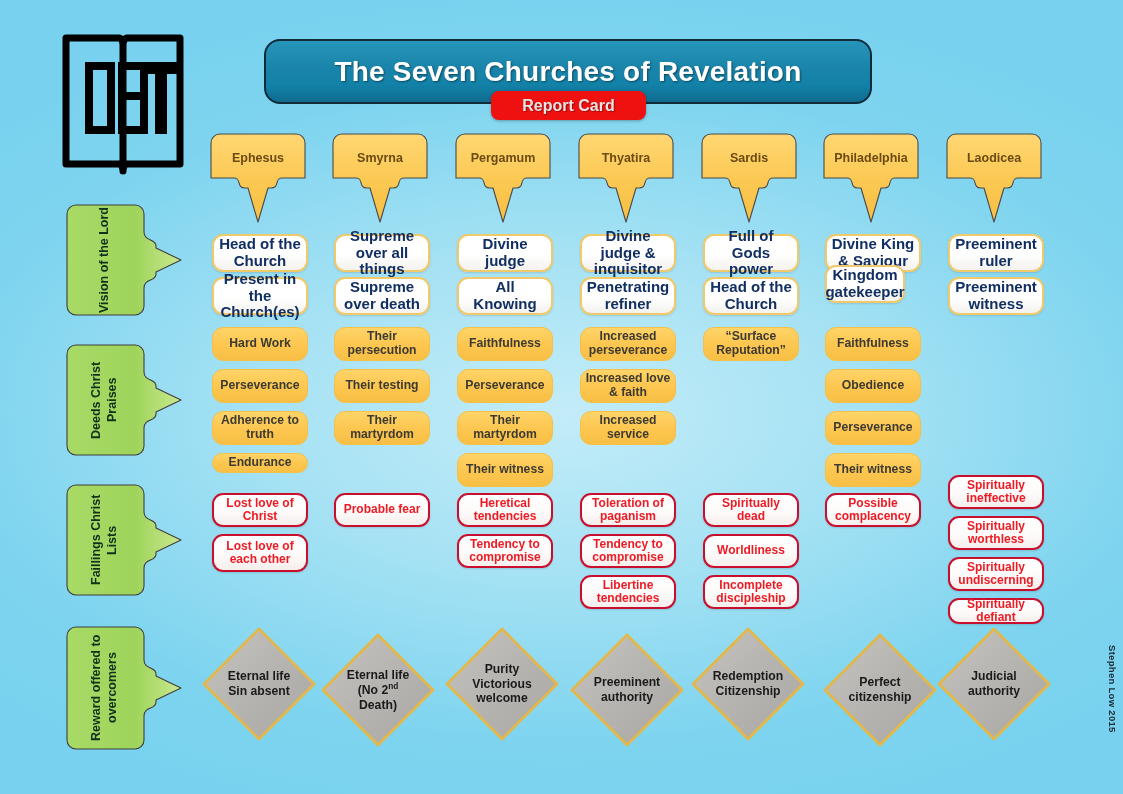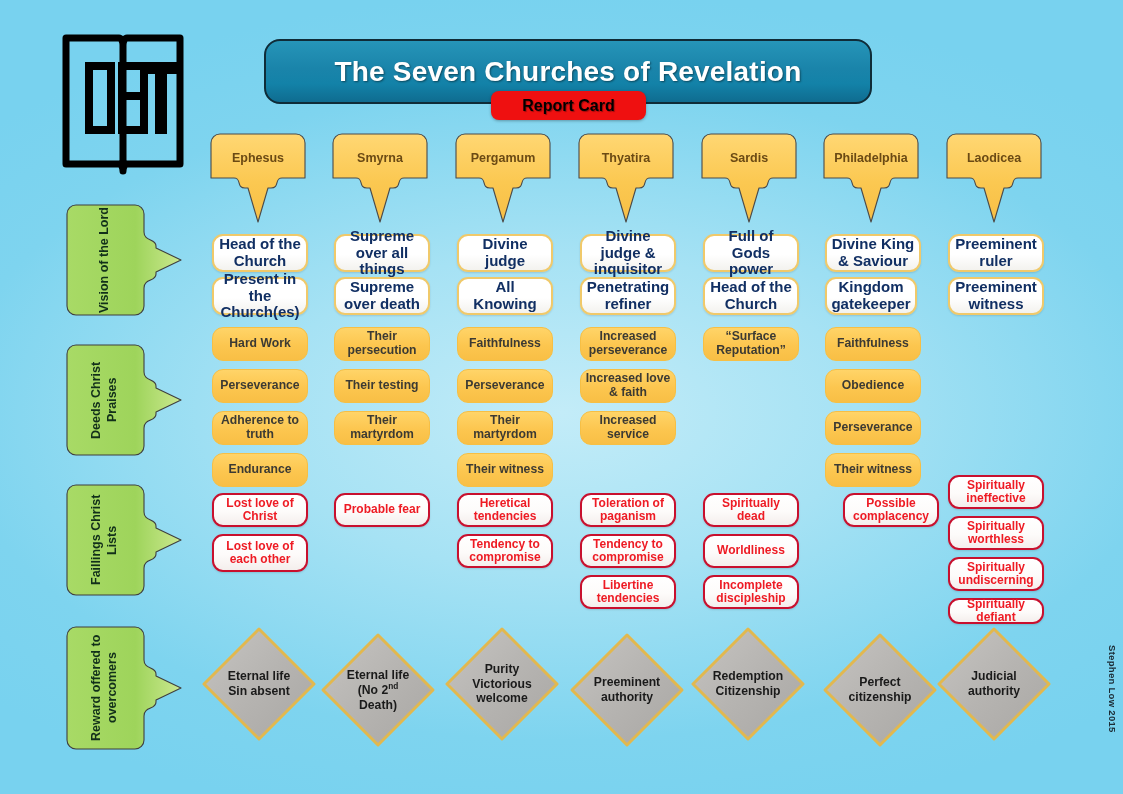--- a/index.html
+++ b/index.html
@@ -61,21 +61,21 @@
     width: 155px;
     height: 29px;
     border-radius: 8px;
     background: #ef1010;
     display: flex;
     align-items: center;
     justify-content: center;
     box-shadow: 0 1px 3px rgba(0,0,0,.3);
   }
   .report-card span {
-    color: #000000;
+    color: #e5e5e5;
     font-size: 16px;
     font-weight: bold;
     text-shadow: 1px 1px 1px rgba(0,0,0,.35);
   }
 
   
   .credit {
     position: absolute;
     right: 5px;
     top: 645px;
@@ -398,39 +398,39 @@
       </div>
       <div class="card vision" style="left: 703px; top: 234px; width: 96px; height: 38px;">
         <span>Full of Gods power</span>
       </div>
       <div class="card vision" style="left: 703px; top: 277px; width: 96px; height: 38px;">
         <span>Head of the Church</span>
       </div>
       <div class="card vision" style="left: 825px; top: 234px; width: 96px; height: 38px;">
         <span>Divine King &amp; Saviour</span>
       </div>
-      <div class="card vision" style="left: 825px; top: 277px; width: 92px; height: 38px; text-align: center;">
+      <div class="card vision" style="left: 825px; top: 265px; width: 80px; height: 38px; text-align: center;">
         <span>Kingdom gatekeeper</span>
       </div>
       <div class="card vision" style="left: 948px; top: 234px; width: 96px; height: 38px;">
         <span>Preeminent ruler</span>
       </div>
       <div class="card vision" style="left: 948px; top: 277px; width: 96px; height: 38px;">
         <span>Preeminent witness</span>
       </div>
       <div class="card deeds" style="left: 212px; top: 327px; width: 96px; height: 34px;">
         <span>Hard Work</span>
       </div>
       <div class="card deeds" style="left: 212px; top: 369px; width: 96px; height: 34px;">
         <span>Perseverance</span>
       </div>
       <div class="card deeds" style="left: 212px; top: 411px; width: 96px; height: 34px;">
         <span>Adherence to truth</span>
       </div>
-      <div class="card deeds" style="left: 212px; top: 453px; width: 96px; height: 34px;">
+      <div class="card deeds" style="left: 212px; top: 453px; width: 96px; height: 20px;">
         <span>Endurance</span>
       </div>
       <div class="card deeds" style="left: 334px; top: 327px; width: 96px; height: 34px;">
         <span>Their persecution</span>
       </div>
       <div class="card deeds" style="left: 334px; top: 369px; width: 96px; height: 34px;">
         <span>Their testing</span>
       </div>
       <div class="card deeds" style="left: 334px; top: 411px; width: 96px; height: 34px;">
         <span>Their martyrdom</span>
@@ -497,21 +497,21 @@
       </div>
       <div class="card failing" style="left: 703px; top: 493px; width: 96px; height: 34px;">
         <span>Spiritually dead</span>
       </div>
       <div class="card failing" style="left: 703px; top: 534px; width: 96px; height: 34px;">
         <span>Worldliness</span>
       </div>
       <div class="card failing" style="left: 703px; top: 575px; width: 96px; height: 34px;">
         <span>Incomplete discipleship</span>
       </div>
-      <div class="card failing" style="left: 825px; top: 493px; width: 96px; height: 34px; margin-left: 18px;">
+      <div class="card failing" style="left: 825px; top: 493px; width: 96px; height: 34px;">
         <span>Possible complacency</span>
       </div>
       <div class="card failing" style="left: 948px; top: 475px; width: 96px; height: 34px;">
         <span>Spiritually ineffective</span>
       </div>
       <div class="card failing" style="left: 948px; top: 516px; width: 96px; height: 34px;">
         <span>Spiritually worthless</span>
       </div>
       <div class="card failing" style="left: 948px; top: 557px; width: 96px; height: 34px;">
         <span>Spiritually undiscerning</span>

